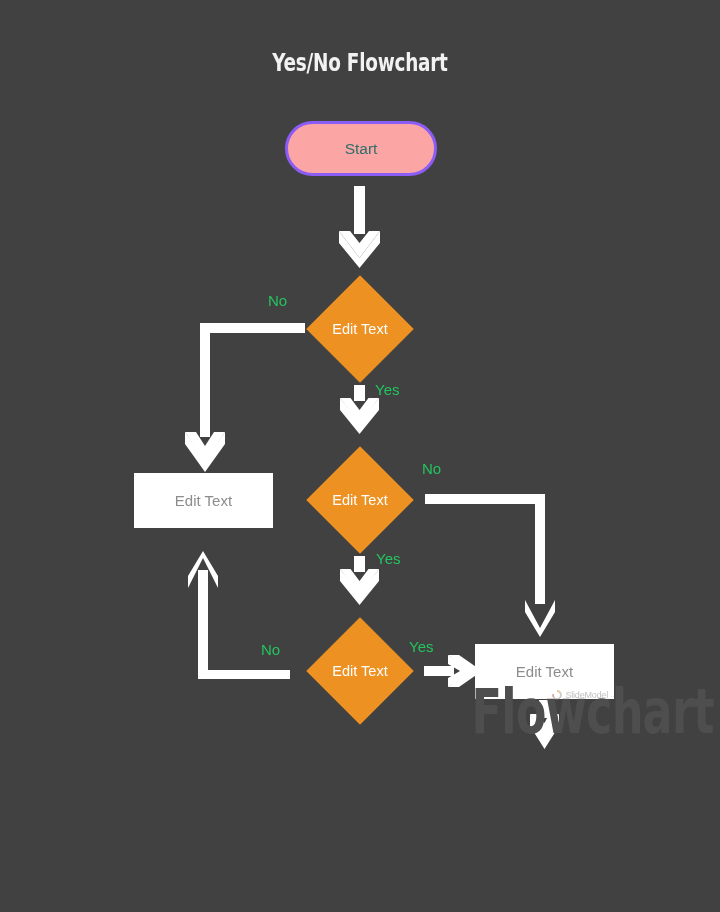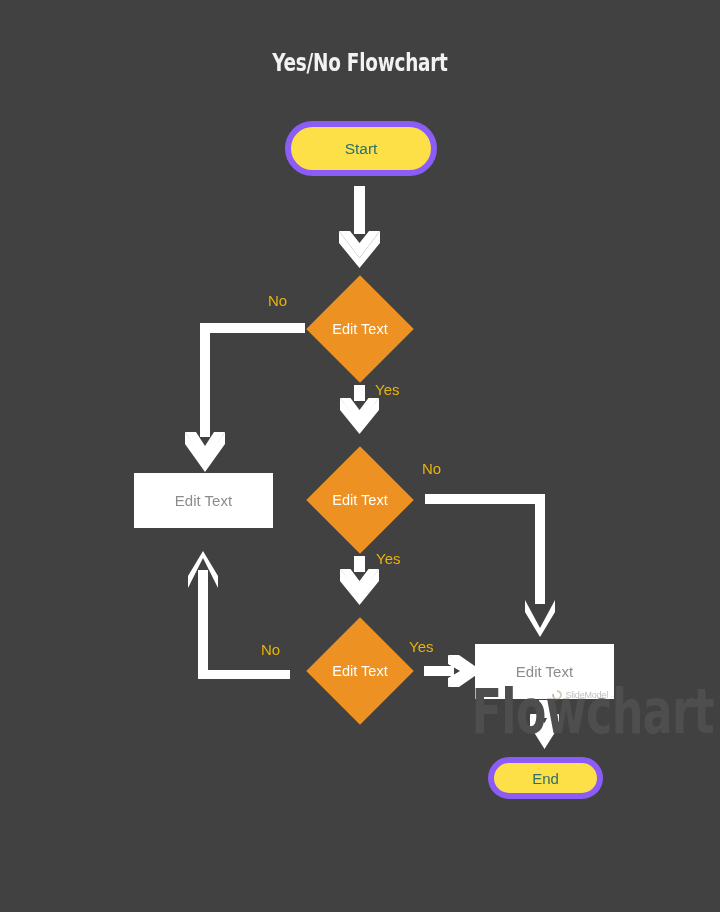--- a/index.html
+++ b/index.html
@@ -42,22 +42,22 @@
     pointer-events: none;
   }
   .node {
     position: absolute;
     box-sizing: border-box;
     display: flex;
     align-items: center;
     justify-content: center;
   }
   .pill {
-    background: #fde047;
-    border: 6px solid #8b5cf6;
+    background: #fca5a5;
+    border: 3px solid #8b5cf6;
     border-radius: 999px;
     color: #2C6F68;
     font-size: 15px;
   }
   .pill.start { font-size: 15.5px; }
   .boxnode {
     background: #FFFFFF;
     color: #8C8C8C;
     font-size: 15px;
   }
@@ -79,21 +79,21 @@
     height: 100%;
     display: flex;
     align-items: center;
     justify-content: center;
     color: #FFFFFF;
     font-size: 14.5px;
     white-space: nowrap;
   }
   .edge-label {
     position: absolute;
-    color: #eab308;
+    color: #22c55e;
     font-size: 15px;
     white-space: nowrap;
   }
   .watermark {
     position: absolute;
     right: 6px;
     bottom: -8px;
     color: #4E4E4E;
     font-size: 62px;
     font-weight: bold;
@@ -203,23 +203,20 @@
 
   <div class="diamond-wrap" style="left:322px; top:633px; width:76px; height:76px;">
     <div class="diamond-shape"></div>
     <div class="diamond-label">Edit Text</div>
   </div>
 
   <div class="node boxnode" style="left:475px; top:644px; width:139px; height:55px;">
     <span>Edit Text</span>
   </div>
 
-  <div class="node pill" style="left:488px; top:757px; width:115px; height:42px;">
-    <span>End</span>
-  </div>
 
   <div class="edge-label" style="left:268px; top:292px;">No</div>
 
   <div class="edge-label" style="left:375px; top:381px;">Yes</div>
 
   <div class="edge-label" style="left:422px; top:460px;">No</div>
 
   <div class="edge-label" style="left:376px; top:550px;">Yes</div>
 
   <div class="edge-label" style="left:261px; top:641px;">No</div>

